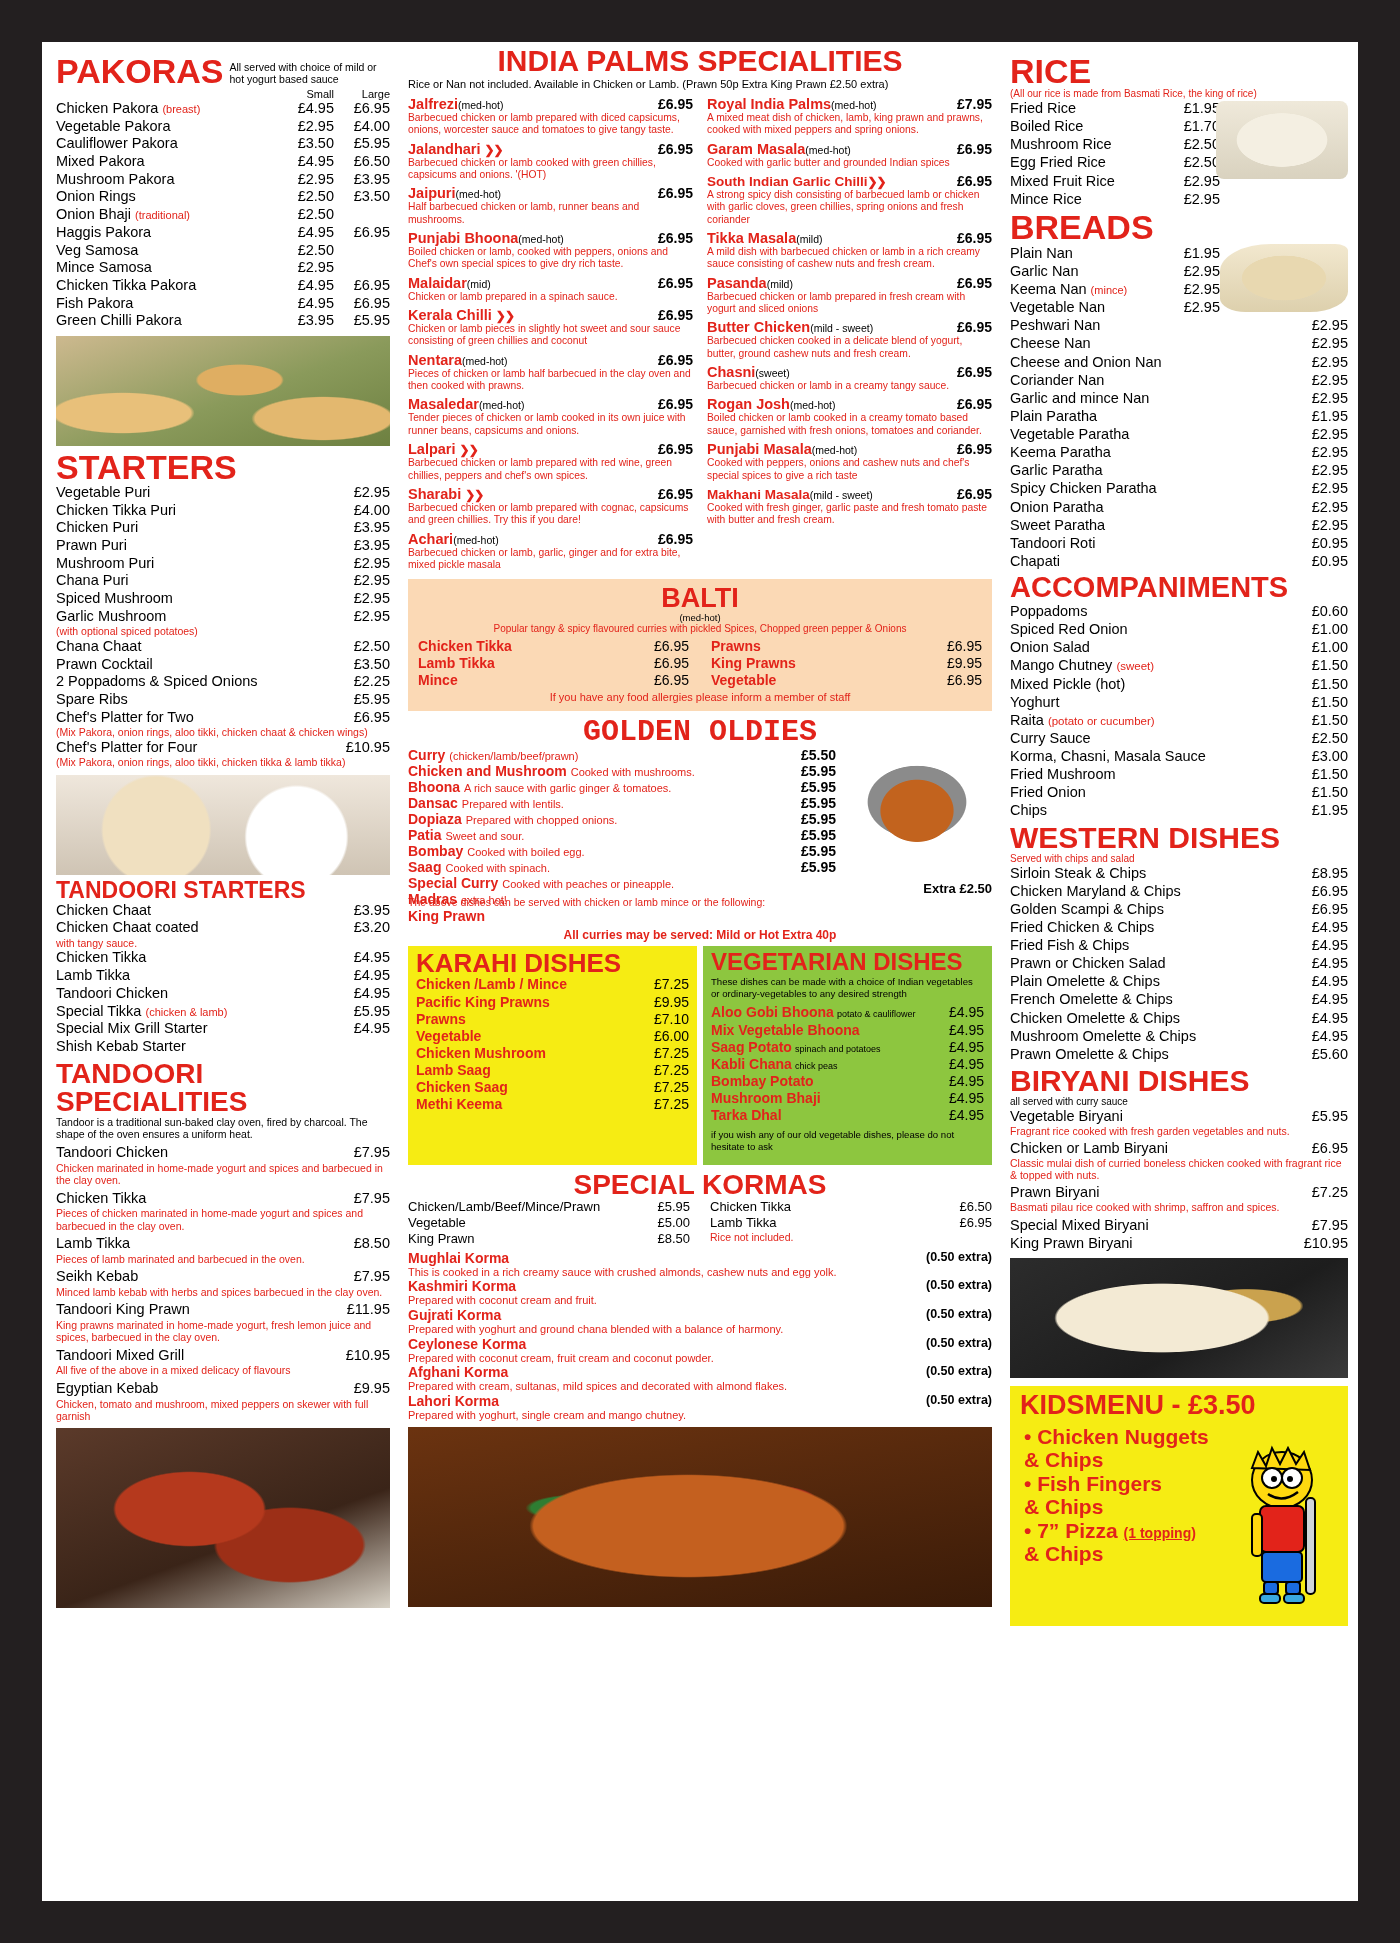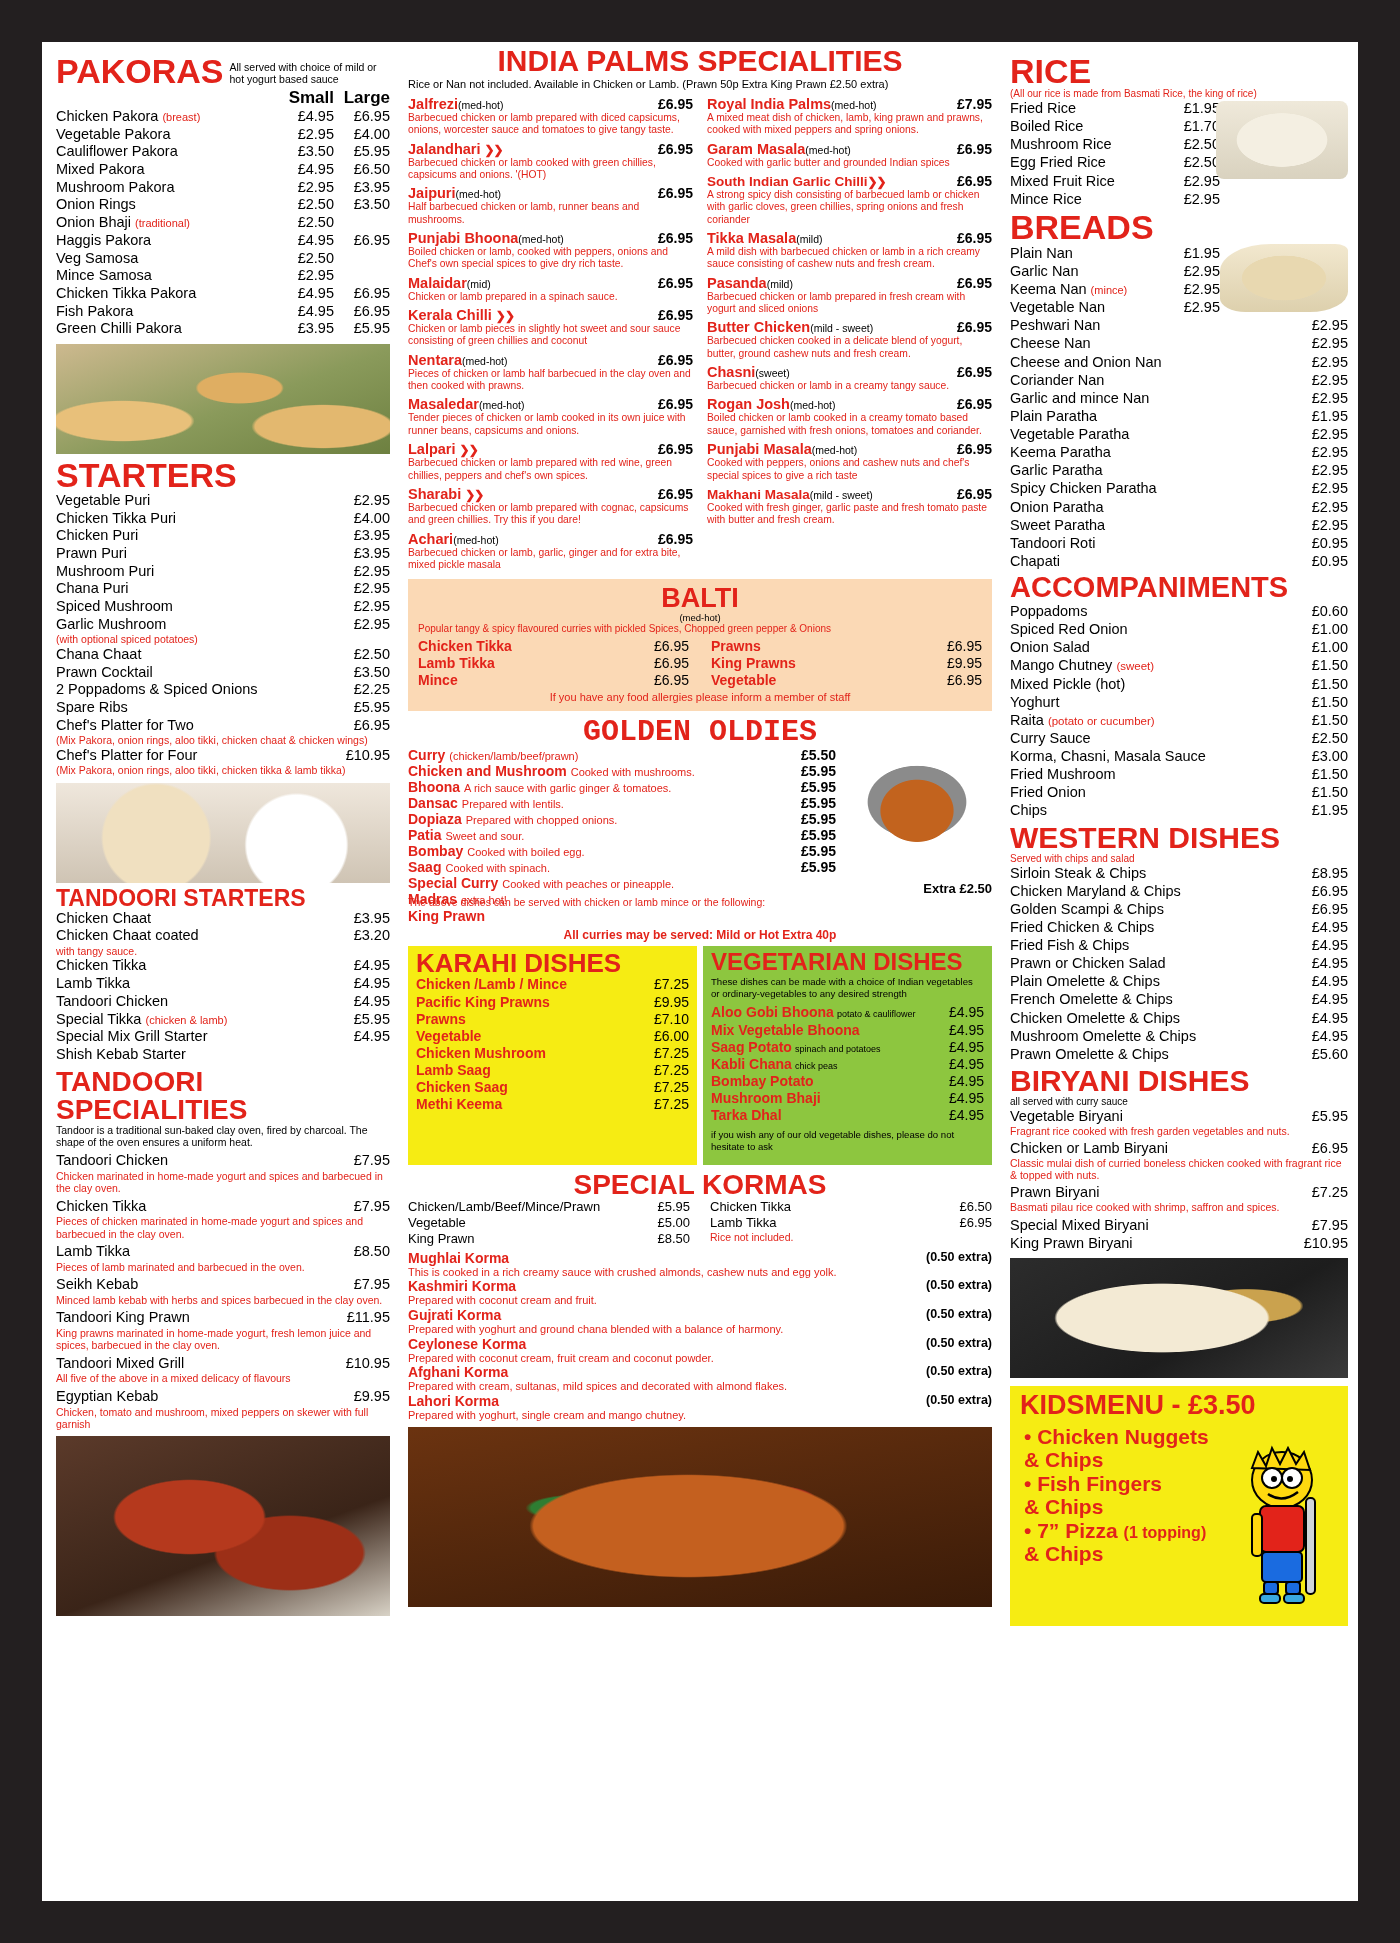--- a/index.html
+++ b/index.html
@@ -27,21 +27,21 @@
   .row .nm { flex:1 1 auto; white-space:nowrap; overflow:hidden; }
   .row .p  { flex:0 0 auto; text-align:right; font-weight:normal; }
   .row .p2 { flex:0 0 56px; text-align:right; }
   .small-note { font-size:10.5px; color:#e2231a; line-height:1.18; }
   .blk-note { font-size:10.5px; color:#000; line-height:1.18; }
   .red { color:#e2231a; }
 
   
   .pakora-head { display:flex; align-items:flex-end; gap:6px; }
   .pak-sub { font-size:10.5px; line-height:1.15; color:#000; padding-bottom:3px; }
-  .sz-head { display:flex; font-size:17px; font-weight:bold; justify-content:flex-end; }
+  .sz-head { display:flex; font-size:11px; font-weight:normal; justify-content:flex-end; }
   .sz-head span { width:56px; text-align:right; }
 
   .img-box { background:#cfcfcf; overflow:hidden; position:relative; }
 
   
   .photo-samosa {
     background:
       radial-gradient(ellipse at 20% 70%, #e8c07a 0 18%, transparent 19%),
       radial-gradient(ellipse at 55% 40%, #dfae62 0 16%, transparent 17%),
       radial-gradient(ellipse at 80% 75%, #e3b86f 0 18%, transparent 19%),
@@ -97,21 +97,21 @@
   .dish .t .heat { color:#e2231a; font-weight:bold; font-size:12px; letter-spacing:-1px; }
   .dish .t .mh { color:#000; font-weight:normal; font-size:10.5px; }
   .dish .t .p { flex:0 0 auto; color:#000; font-weight:bold; font-size:14px; }
   .dish .d { font-size:10.3px; color:#e2231a; line-height:1.2; }
 
   
   .balti { background:#fbd9b5; padding:6px 10px 8px 10px; margin-top:4px; }
   .balti .hd { text-align:center; color:#e2231a; font-size:27px; font-weight:bold; line-height:1; }
   .balti .sub { text-align:center; font-size:9.5px; color:#000; }
   .balti .note { text-align:center; font-size:11px; color:#e2231a; margin:2px 0 0 0; }
-  .balti .desc { text-align:left; font-size:10px; color:#e2231a; margin-bottom:4px; }
+  .balti .desc { text-align:center; font-size:10px; color:#e2231a; margin-bottom:4px; }
   .balti-cols { display:flex; gap:22px; }
   .balti-cols .c { flex:1 1 50%; }
   .balti-cols .row { font-weight:bold; color:#e2231a; font-size:14px; }
   .balti-cols .row .p { color:#000; }
 
   
   .go-head { text-align:center; color:#e2231a; font-size:30px; font-weight:bold; margin-top:6px; line-height:1;font-family:Liberation Mono, monospace; }
   .go-row { display:flex; align-items:baseline; font-size:14px; }
   .go-row .nm { font-weight:bold; color:#e2231a; }
   .go-row .ds { color:#e2231a; font-size:11px; margin-left:4px; flex:1 1 auto; }
@@ -147,21 +147,21 @@
   .r-row .nm { flex:1 1 auto; }
   .r-row .p { flex:0 0 auto; }
   .sub-it { font-size:10.5px; color:#e2231a; line-height:1.15; }
 
   
   .kids { background:#f6ec13; margin-top:8px; padding:6px 10px 10px 10px; position:relative; height:240px; }
   .kids .hd { color:#e2231a; font-size:27px; font-weight:bold; line-height:1; }
   .kids li { color:#e2231a; font-size:21px; font-weight:bold; line-height:1.12; list-style:none; }
   .kids ul { margin:6px 0 0 4px; padding:0; width:210px; }
   .kids li::before { content:"• "; }
-  .kids .topping { font-size:16px; }
+  .kids .topping { font-size:14px;text-decoration:underline; }
   .bart {
     position:absolute; right:6px; bottom:8px; width:120px; height:180px;
   }
 </style>
 </head>
 <body>
 
 <div class="page">
 <div class="cols">
 

